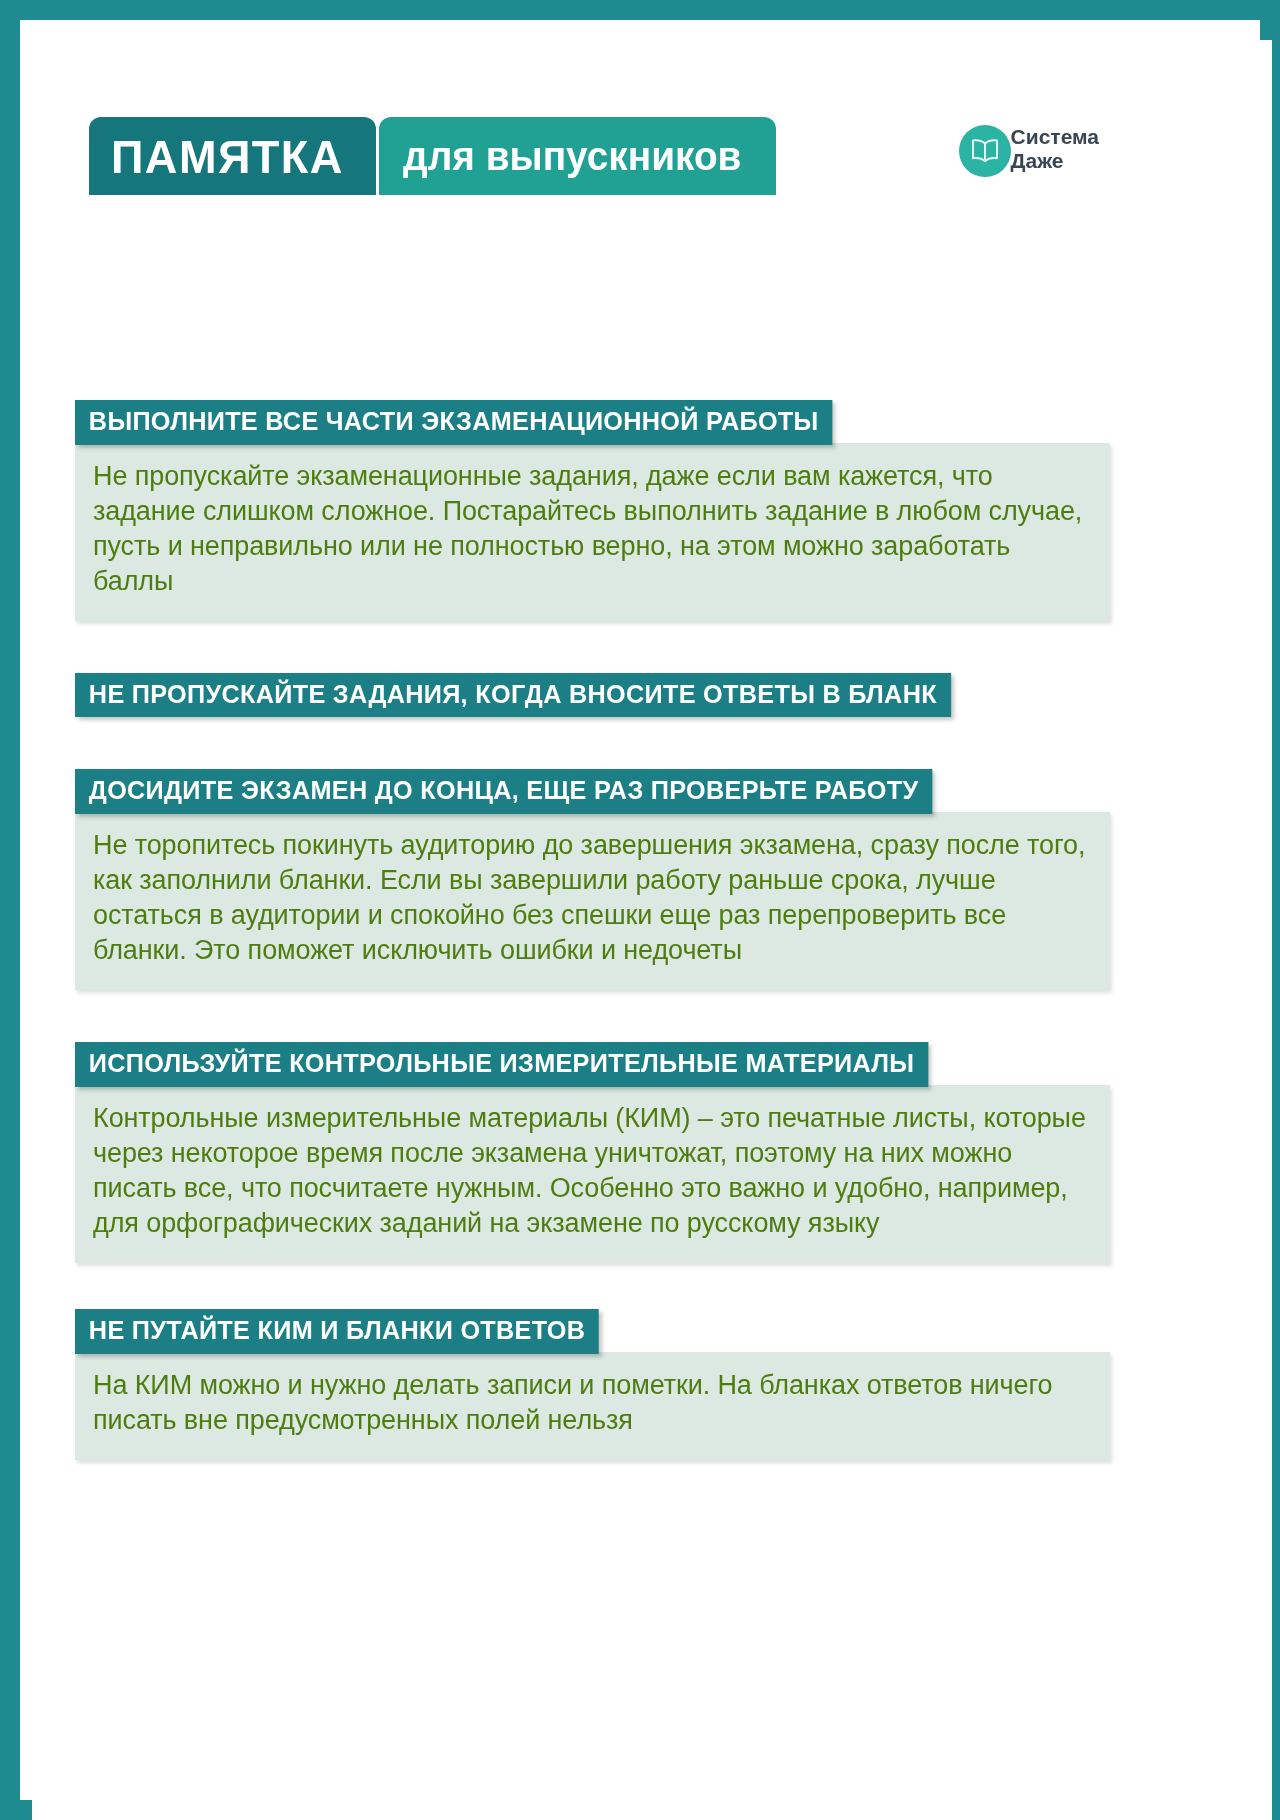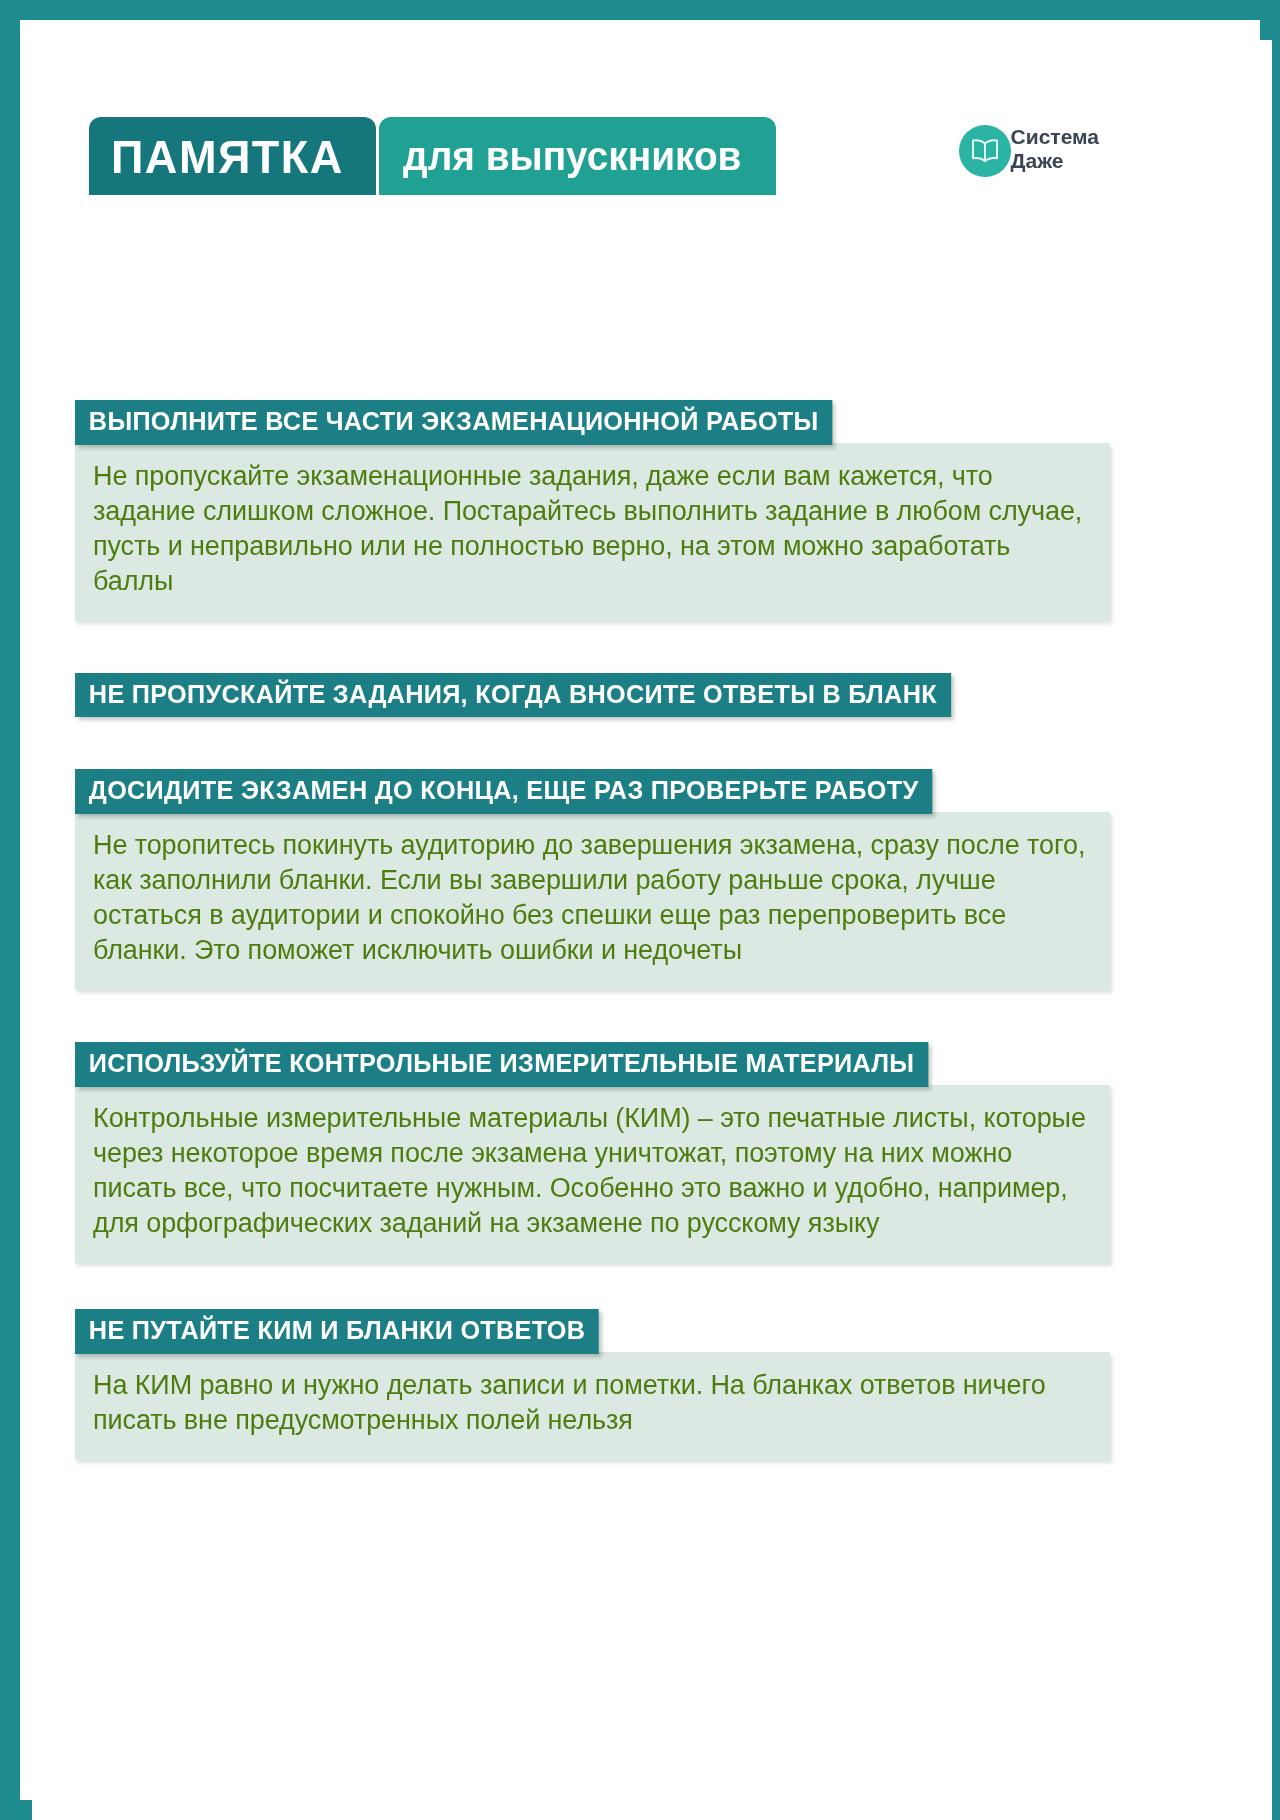--- a/index.html
+++ b/index.html
@@ -252,21 +252,21 @@
           <div class="section-head">ИСПОЛЬЗУЙТЕ КОНТРОЛЬНЫЕ ИЗМЕРИТЕЛЬНЫЕ МАТЕРИАЛЫ</div>
           <div class="section-body">
             <p>Контрольные измерительные материалы (КИМ) – это печатные листы, которые через некоторое время после экзамена уничтожат, поэтому на них можно писать все, что посчитаете нужным. Особенно это важно и удобно, например, для орфографических заданий на экзамене по русскому языку</p>
           </div>
         </div>
         <div class="gap-md"></div>
 
         <div class="section">
           <div class="section-head">НЕ ПУТАЙТЕ КИМ И БЛАНКИ ОТВЕТОВ</div>
           <div class="section-body">
-            <p>На КИМ равно и нужно делать записи и пометки. На бланках ответов ничего писать вне предусмотренных полей нельзя</p>
+            <p>На КИМ можно и нужно делать записи и пометки. На бланках ответов ничего писать вне предусмотренных полей нельзя</p>
           </div>
         </div>
 
       </div>
 
     </div>
   </div>
 </div>
 
 </body></html>

